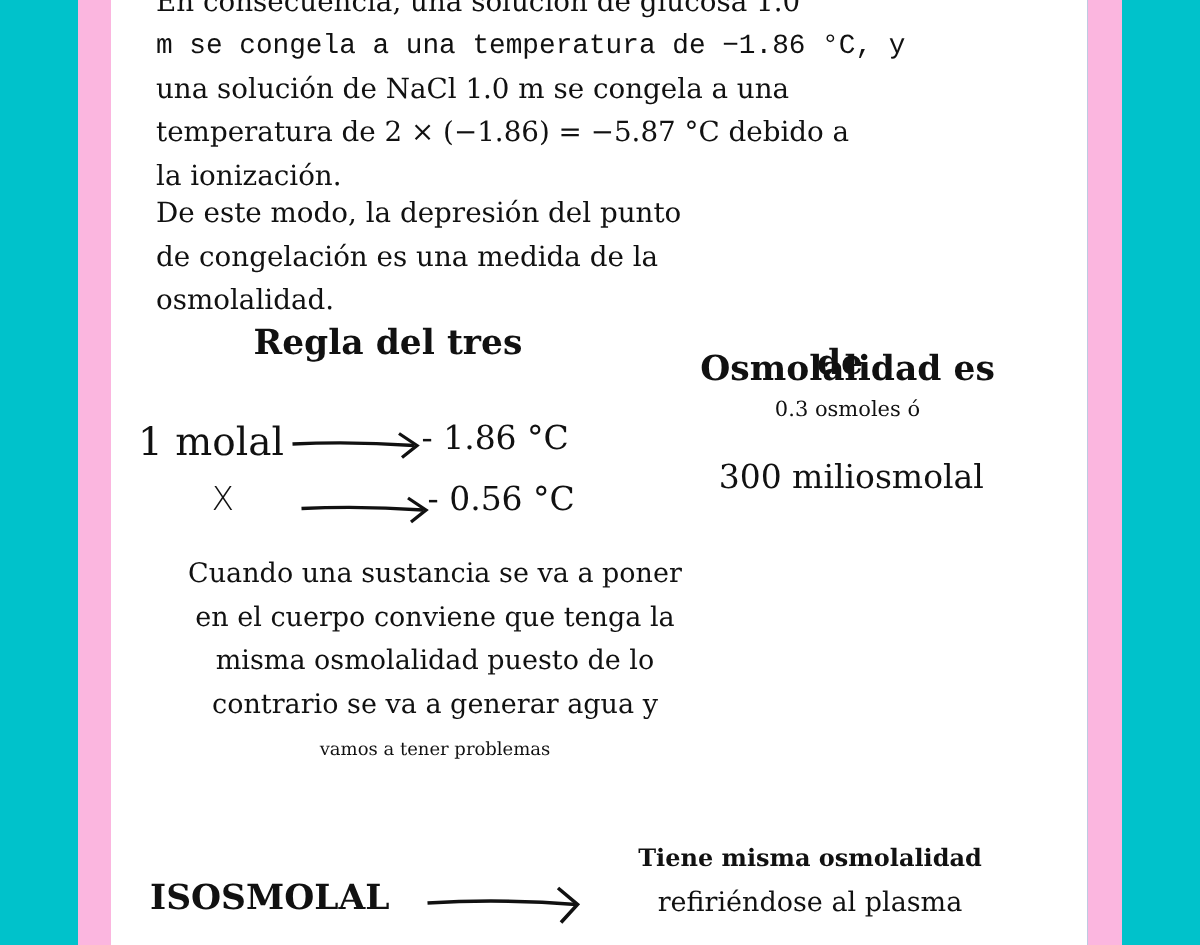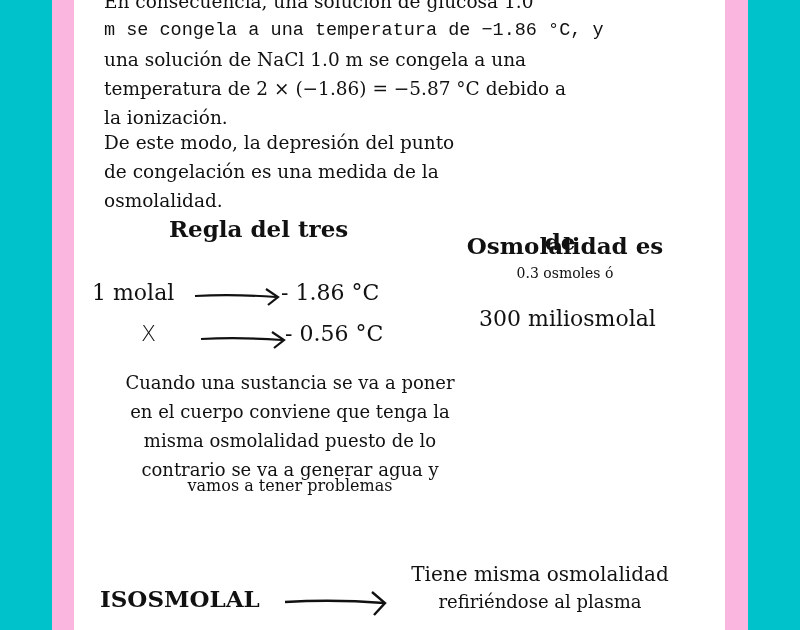--- a/index.html
+++ b/index.html
@@ -33,21 +33,21 @@
 </div>
 
 <div>
   <div class="t body-text" style="left:104px; top:128px;">De este modo, la depresión del punto</div>
   <div class="t body-text" style="left:104px; top:157px;">de congelación es una medida de la</div>
   <div class="t body-text" style="left:104px; top:186px;">osmolalidad.</div>
 </div>
 
 <div>
   <div class="t h-bold" style="left:153px; top:215px;margin-left:16px;">Regla del tres</div>
-  <div class="t" style="left:92px; top:280px; font-size:22px;">1 molal</div>
+  <div class="t" style="left:92px; top:280px; font-size:26px;">1 molal</div>
   <div class="t arrow" style="left:194px; top:287px;">
     <svg width="86" height="20" viewBox="0 0 86 20">
         <path d="M1 9 Q40 7 82 10" stroke="#111" stroke-width="2.2" fill="none"></path>
         <path d="M72 2 L84 10 L74 18" stroke="#111" stroke-width="2.2" fill="none"></path>
       </svg>
   </div>
   <div class="t" style="left:281px; top:280px; font-size:22px;">- 1.86 °C</div>
   <div class="t" style="left:141px; top:321px; font-size:22px; font-family:'DejaVu Sans', sans-serif; font-weight:200;">X</div>
   <div class="t arrow" style="left:200px; top:330px;">
     <svg width="86" height="20" viewBox="0 0 86 20">
@@ -63,26 +63,26 @@
   <div class="t h-bold center" style="left:450px; width:220px; top:228px;">de</div>
   <div class="t center" style="left:450px; width:230px; top:265px; font-size:14px;">0.3 osmoles ó</div>
   <div class="t center" style="left:450px; width:235px; top:306px; font-size:22px;">300 miliosmolal</div>
 </div>
 
 <div>
   <div class="t center" style="left:100px; width:380px; top:372px; font-size:18px;">Cuando una sustancia se va a poner</div>
   <div class="t center" style="left:100px; width:380px; top:401px; font-size:18px;">en el cuerpo conviene que tenga la</div>
   <div class="t center" style="left:100px; width:380px; top:430px; font-size:18px;">misma osmolalidad puesto de lo</div>
   <div class="t center" style="left:100px; width:380px; top:459px; font-size:18px;">contrario se va a generar agua y</div>
-  <div class="t center" style="left:100px; width:380px; top:476px; font-size:16px;text-align:center;">vamos a tener problemas</div>
+  <div class="t center" style="left:100px; width:380px; top:492px; font-size:12px;text-align:center;">vamos a tener problemas</div>
 </div>
 
 <div>
   <div class="t h-bold" style="left:100px; top:585px;">ISOSMOLAL</div>
   <div class="t arrow" style="left:284px; top:589px;">
     <svg width="104" height="28" viewBox="0 0 104 28">
         <path d="M1 13 Q50 10 100 14" stroke="#111" stroke-width="2.4" fill="none"></path>
         <path d="M88 3 L101 14 L90 26" stroke="#111" stroke-width="2.4" fill="none"></path>
       </svg>
   </div>
-  <div class="t center" style="left:400px; width:280px; top:562px; font-size:20px;">Tiene misma osmolalidad</div>
+  <div class="t center" style="left:400px; width:280px; top:562px; font-size:16px;font-weight:bold;">Tiene misma osmolalidad</div>
   <div class="t center" style="left:400px; width:280px; top:591px; font-size:18px;">refiriéndose al plasma</div>
 </div>
 
 </body></html>

